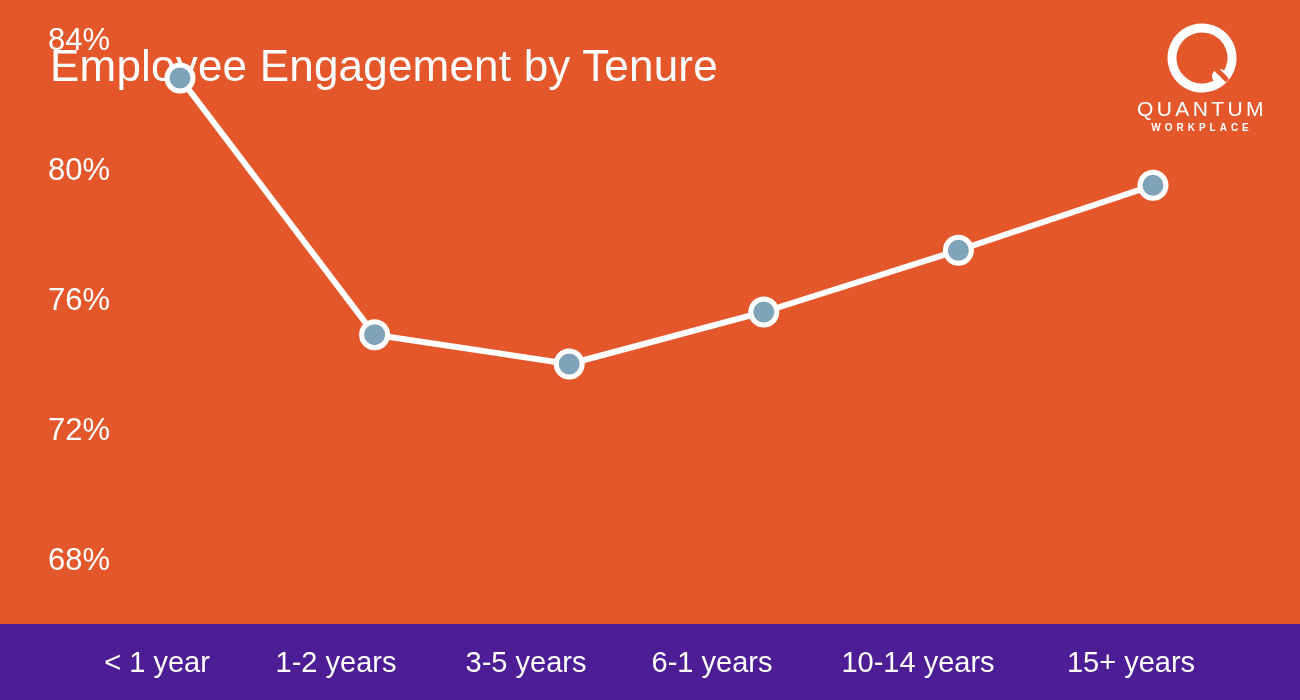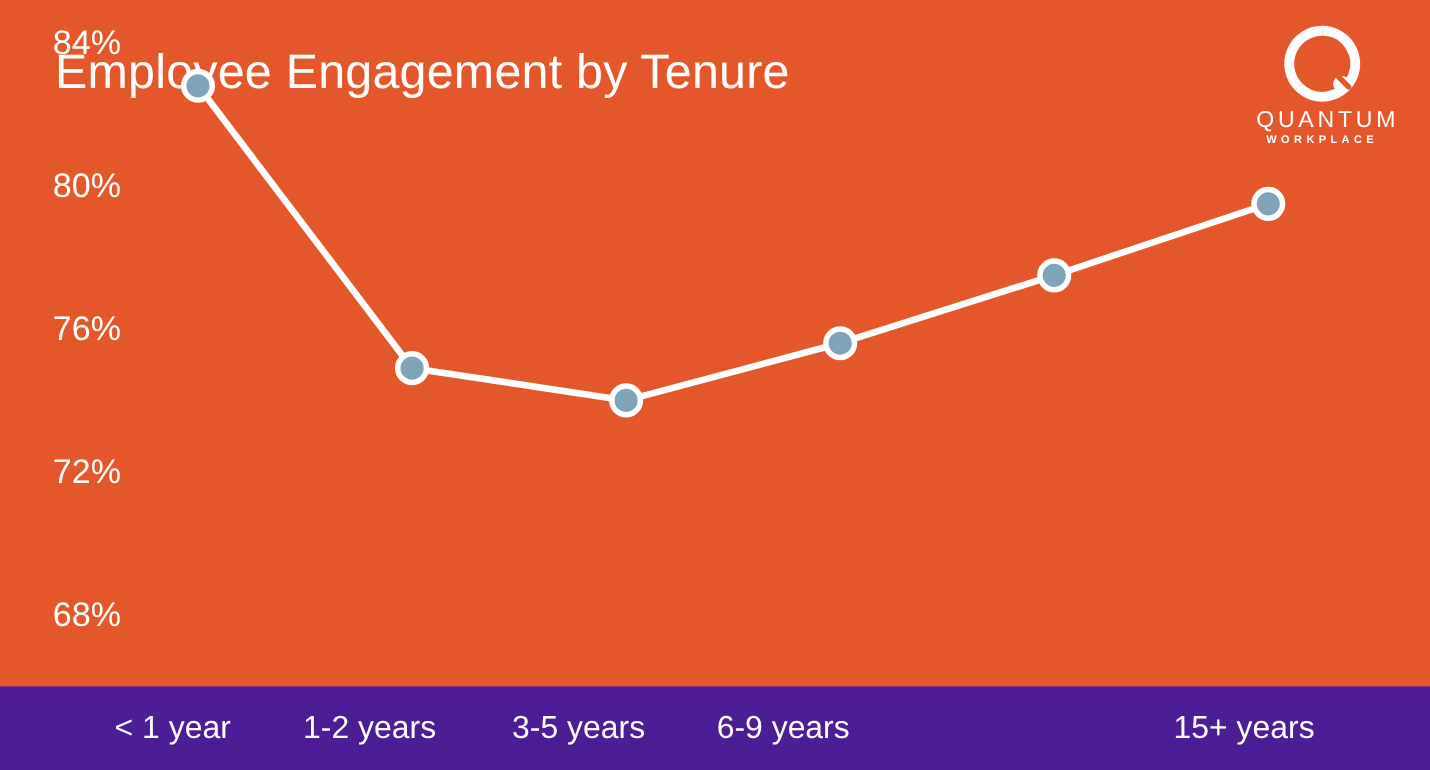--- a/index.html
+++ b/index.html
@@ -43,21 +43,20 @@
     margin: 0 auto;
   }
   #brand-logo .logo-word {
     display: block;
     margin-top: 4px;
     color: #ffffff;
     font-size: 21px;
     letter-spacing: 3.4px;
     font-weight: 400;
     line-height: 1;
-    text-align: right;
   }
   #brand-logo .logo-sub {
     display: block;
     margin-top: 4px;
     color: #ffffff;
     font-size: 10px;
     letter-spacing: 4.0px;
     font-weight: 700;
     line-height: 1;
   }
@@ -141,17 +140,18 @@
         <div class="y-tick-label" style="top: 299px;">76%</div>
         <div class="y-tick-label" style="top: 429px;">72%</div>
         <div class="y-tick-label" style="top: 559px;">68%</div>
       </div>
   </div>
 
   <div id="x-axis-band" style="background: #4c1d95;">
       <div class="x-tick-label" style="left: 157px;">&lt; 1 year</div>
       <div class="x-tick-label" style="left: 336px; text-align: right;">1-2 years</div>
       <div class="x-tick-label" style="left: 526px;">3-5 years</div>
-      <div class="x-tick-label" style="left: 712px;">6-9 years</div>
+      <div class="x-tick-label" style="left: 712px;">6-1 years</div>
+      <div class="x-tick-label" style="left: 918px;">10-14 years</div>
       <div class="x-tick-label" style="left: 1131px;">15+ years</div>
     </div>
 
 </div>
 
 </body></html>

